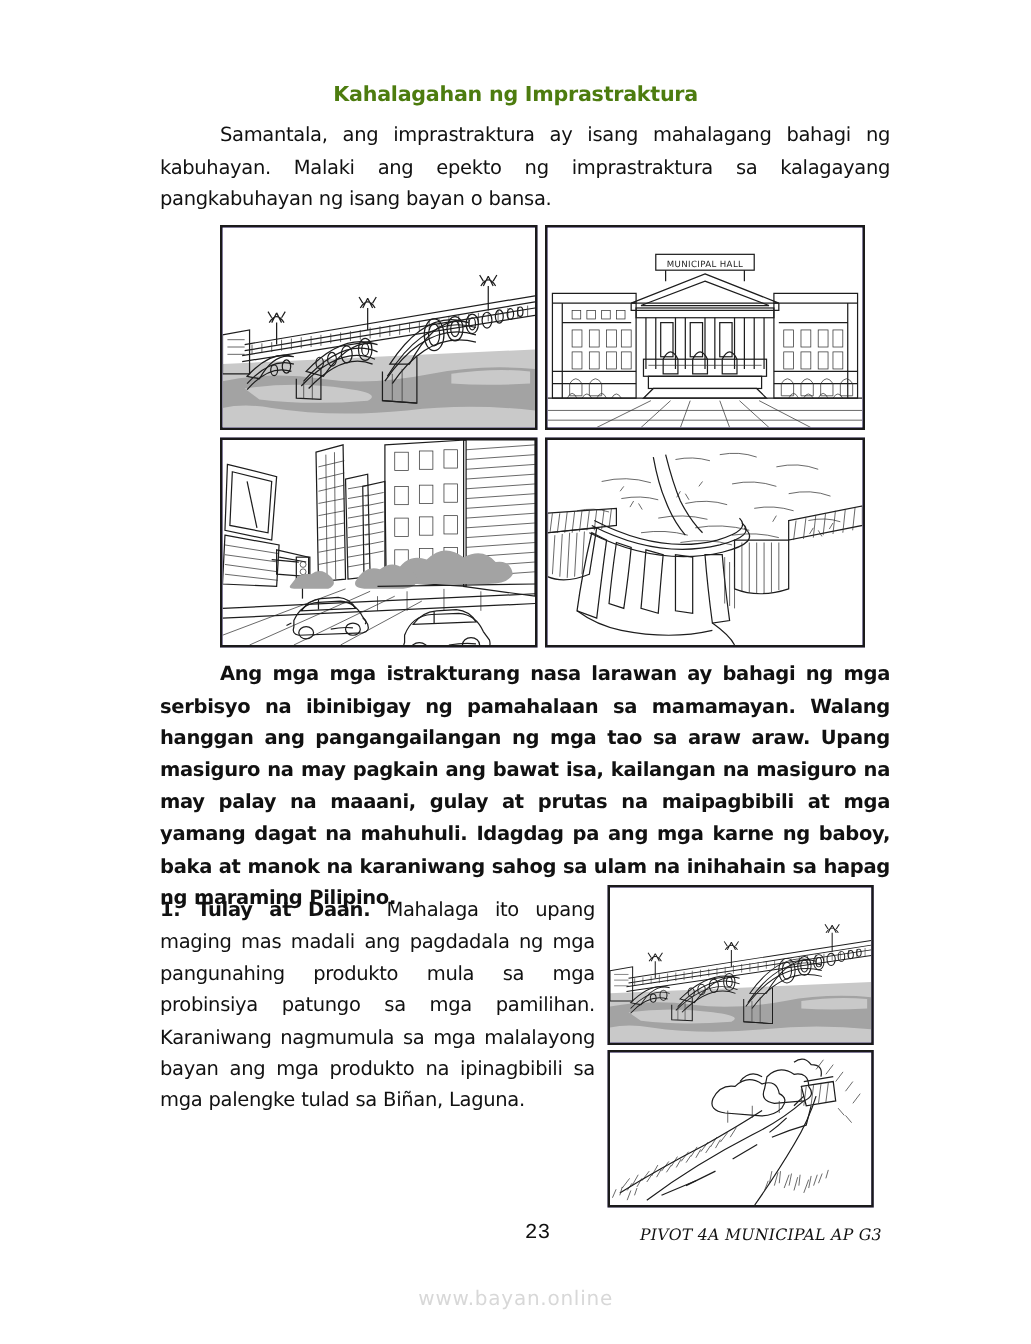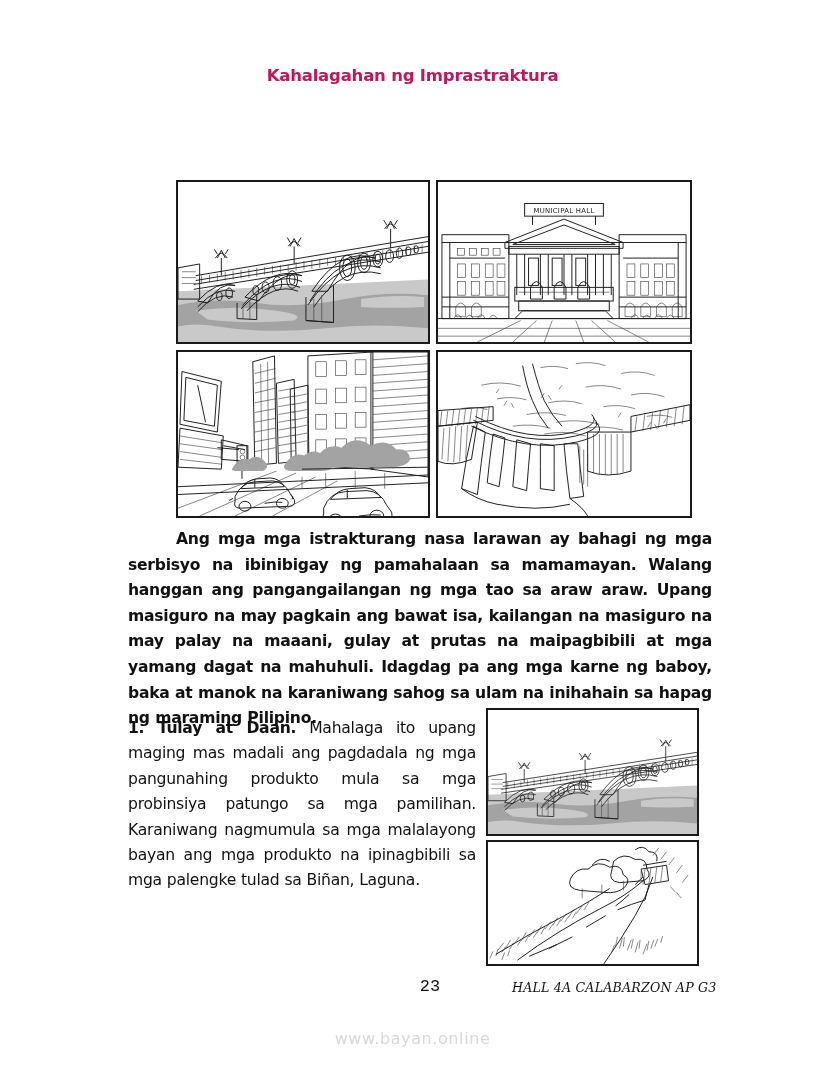--- a/index.html
+++ b/index.html
@@ -22,21 +22,21 @@
   .title {
     position: absolute;
     left: 0;
     top: 66px;
     width: 825px;
     text-align: center;
     font-family: "DejaVu Sans", sans-serif;
     font-weight: bold;
     font-size: 16.5px;
     letter-spacing: -0.2px;
-    color: #be185d;
+    color: #4d7c0f;
   }
 
   .body-text {
     position: absolute;
     font-family: "DejaVu Sans", sans-serif;
     font-size: 15.6px;
     line-height: 25.6px;
     color: #111;
     text-align: justify;
     text-justify: inter-word;
@@ -127,20 +127,21 @@
     letter-spacing: 0.3px;
   }
 </style>
 </head>
 <body>
 
 <div id="page">
 
   <div class="title">Kahalagahan ng Imprastraktura</div>
 
+  <div class="body-text" id="para-intro"><span class="indent"></span><span>Samantala, ang imprastraktura ay isang mahalagang bahagi ng kabuhayan. Malaki ang epekto ng imprastraktura sa kalagayang pangkabuhayan ng isang bayan o bansa.</span></div>
 
   <div class="fig" id="fig-bridge-top">
     <svg viewBox="0 0 254 164" preserveAspectRatio="none">
       <rect x="0" y="0" width="254" height="164" fill="#ffffff"></rect>
 
       <path class="water-l" d="M0 112 L254 100 L254 164 L0 164 Z"></path>
       <path class="water" d="M0 126 Q40 118 80 124 Q120 130 170 120 Q210 112 254 116 L254 150 Q200 144 150 150 Q90 156 40 148 Q18 144 0 148 Z"></path>
       <path class="water-l" d="M18 132 Q60 126 100 132 Q130 136 118 142 Q70 146 30 141 Z"></path>
       <path class="water-l" d="M186 120 Q220 115 250 118 L250 128 Q215 130 186 128 Z"></path>
 
@@ -558,16 +559,16 @@
         <path d="M42 118 Q56 112 70 106"></path>
       </g>
 
       <g class="ln-thin">
         <path d="M2 120 l3 -7 M8 118 l2 -7 M14 122 l3 -8 M20 118 l2 -6"></path>
       </g>
     </svg>
   </div>
 
   <div class="page-number">23</div>
-  <div class="footer-ref">HALL 4A CALABARZON AP G3</div>
+  <div class="footer-ref">PIVOT 4A MUNICIPAL AP G3</div>
   <div class="watermark">www.bayan.online</div>
 
 </div>
 
 </body></html>

